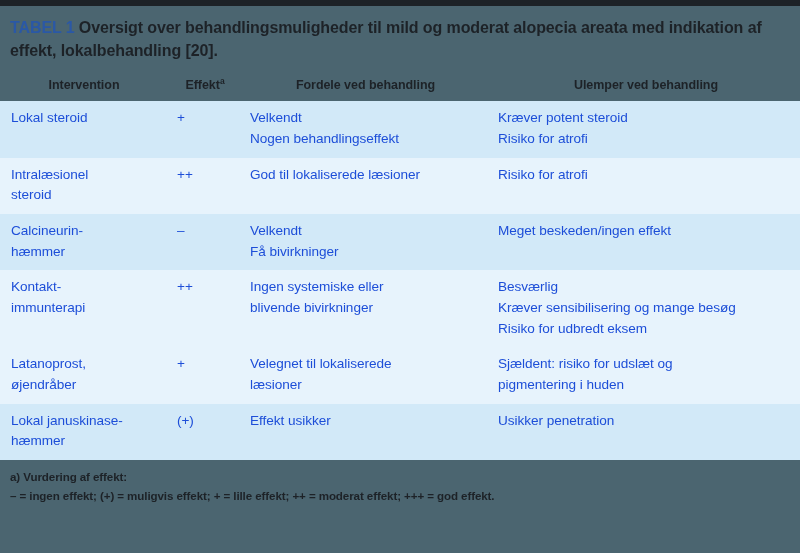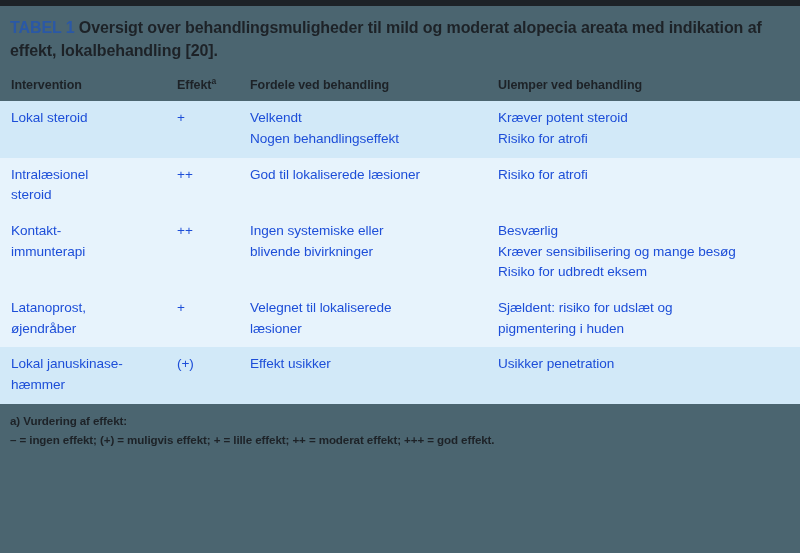--- a/index.html
+++ b/index.html
@@ -44,21 +44,21 @@
   table.tbl col.c-intervention { width: 163px; }
   table.tbl col.c-effekt       { width: 76px; }
   table.tbl col.c-fordele      { width: 248px; }
   table.tbl col.c-ulemper      { width: 313px; }
 
   thead th {
     background: #4b6570;
     color: #1d2227;
     font-size: 12.5px;
     font-weight: bold;
-    text-align: left;
+    text-align: center;
     padding: 6px 6px 9px 11px;
     letter-spacing: -0.05px;
     vertical-align: bottom;
   }
   thead th sup {
     font-size: 8.5px;
     vertical-align: super;
     line-height: 0;
   }
   tbody td {
@@ -138,20 +138,36 @@
           <td class="col-effekt">
             <span class="ln">++</span>
           </td>
           <td>
             <span class="ln">God til lokaliserede læsioner</span>
           </td>
           <td>
             <span class="ln">Risiko for atrofi</span>
           </td>
         </tr>
+        <tr class="band-a">
+          <td>
+            <span class="ln">Calcineurin-</span>
+            <span class="ln">hæmmer</span>
+          </td>
+          <td class="col-effekt">
+            <span class="ln">–</span>
+          </td>
+          <td>
+            <span class="ln">Velkendt</span>
+            <span class="ln">Få bivirkninger</span>
+          </td>
+          <td>
+            <span class="ln">Meget beskeden/ingen effekt</span>
+          </td>
+        </tr>
         <tr class="band-b">
           <td>
             <span class="ln">Kontakt-</span>
             <span class="ln">immunterapi</span>
           </td>
           <td class="col-effekt">
             <span class="ln">++</span>
           </td>
           <td>
             <span class="ln">Ingen systemiske eller</span>

